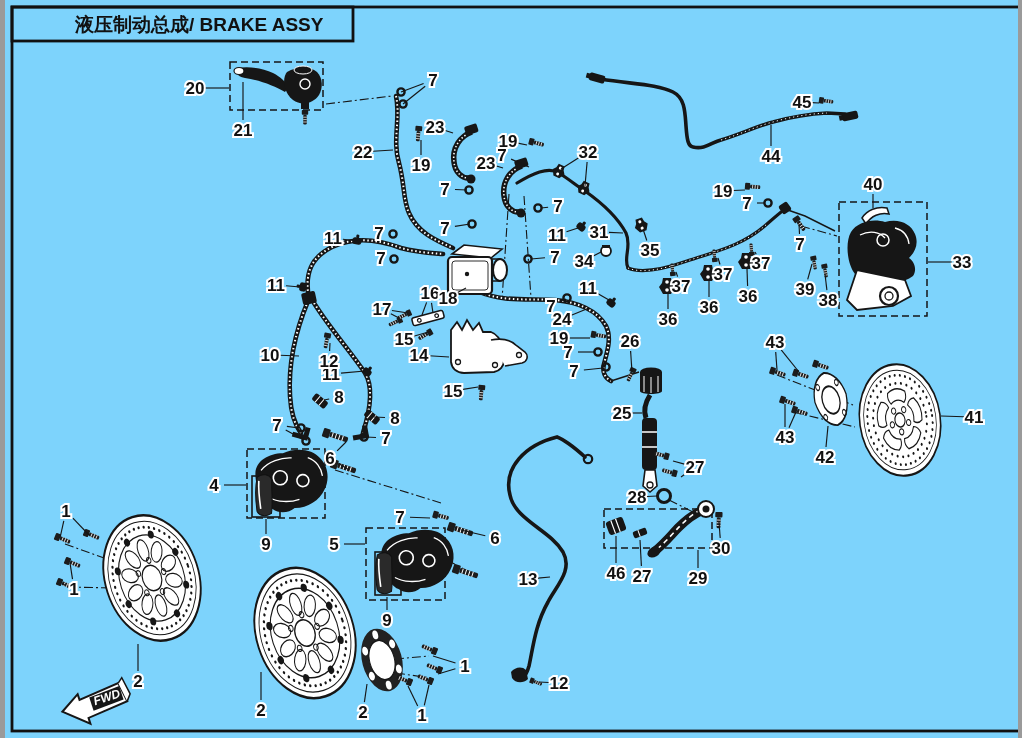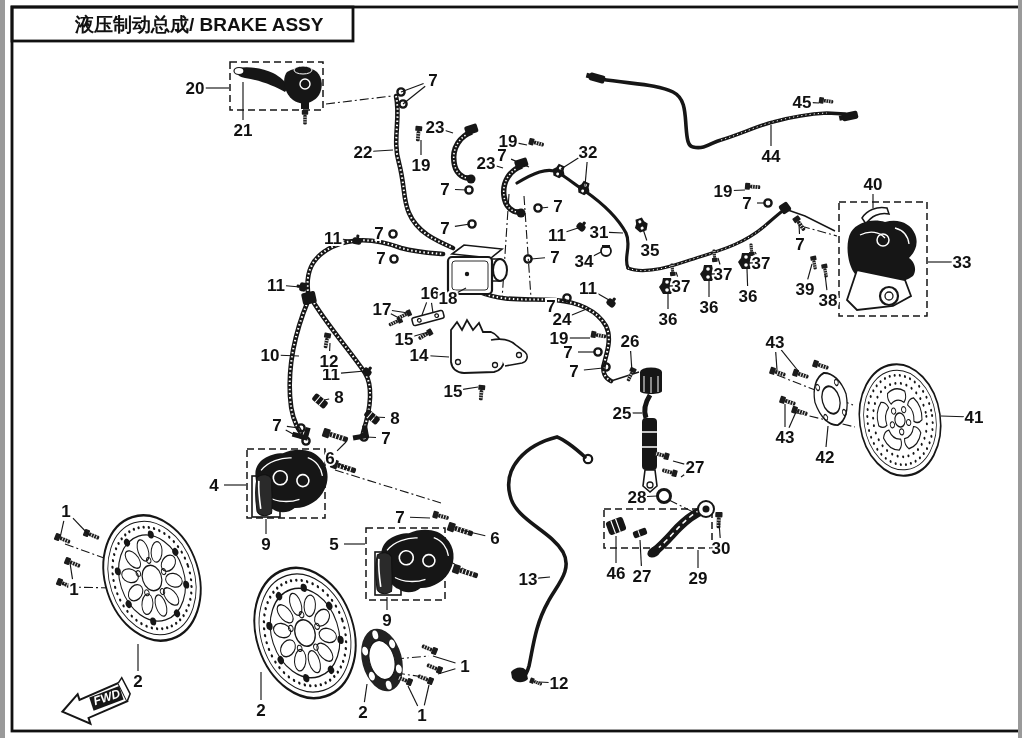--- a/index.html
+++ b/index.html
@@ -1,16 +1,16 @@
 <!DOCTYPE html>
 <html><head>
 <meta charset="utf-8">
 <style>
   html,body{margin:0;padding:0;background:#9a9a9a;}
-  .page{position:relative;width:1013px;height:738px;background:#ffffff;margin:0 auto;
+  .page{position:relative;width:1013px;height:738px;background:#7dd3fc;margin:0 auto;
         font-family:"Liberation Sans",sans-serif;overflow:hidden;}
   svg{position:absolute;left:0;top:0;}
   
   .frame{fill:none;stroke:#111;stroke-width:2.8;}
   .titletext{font:bold 19px "Liberation Sans",sans-serif;fill:#111;}
   .hose-core{fill:none;stroke:#161616;stroke-width:4.6;stroke-linecap:round;}
   .hose-ribs{fill:none;stroke:#fff;stroke-width:2;stroke-dasharray:1.5 2.6;stroke-linecap:butt;}
   .cable{fill:none;stroke:#161616;stroke-width:3.6;stroke-linecap:round;}
   .cable-hl{fill:none;stroke:#fff;stroke-width:1;stroke-dasharray:1.2 3;}
   .hard{fill:none;stroke:#161616;stroke-width:3.2;stroke-linecap:round;}

